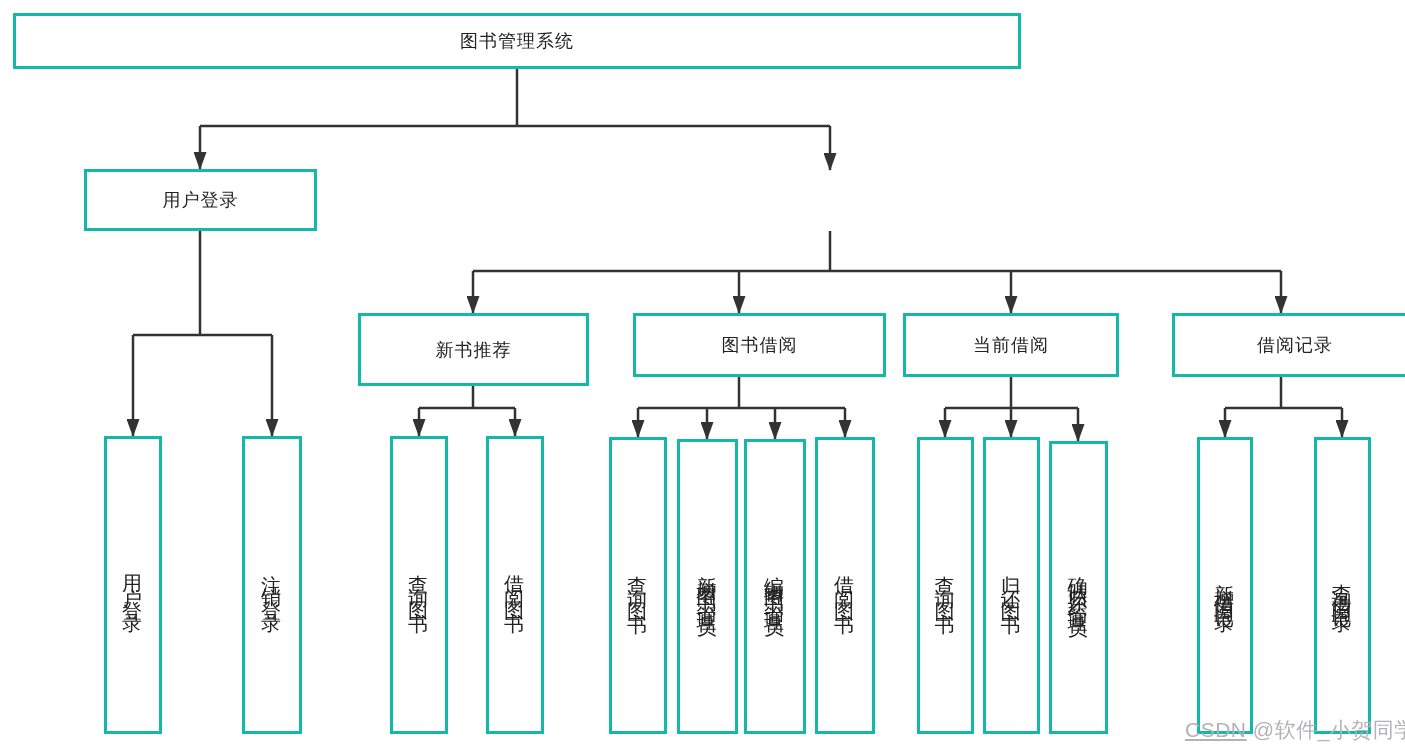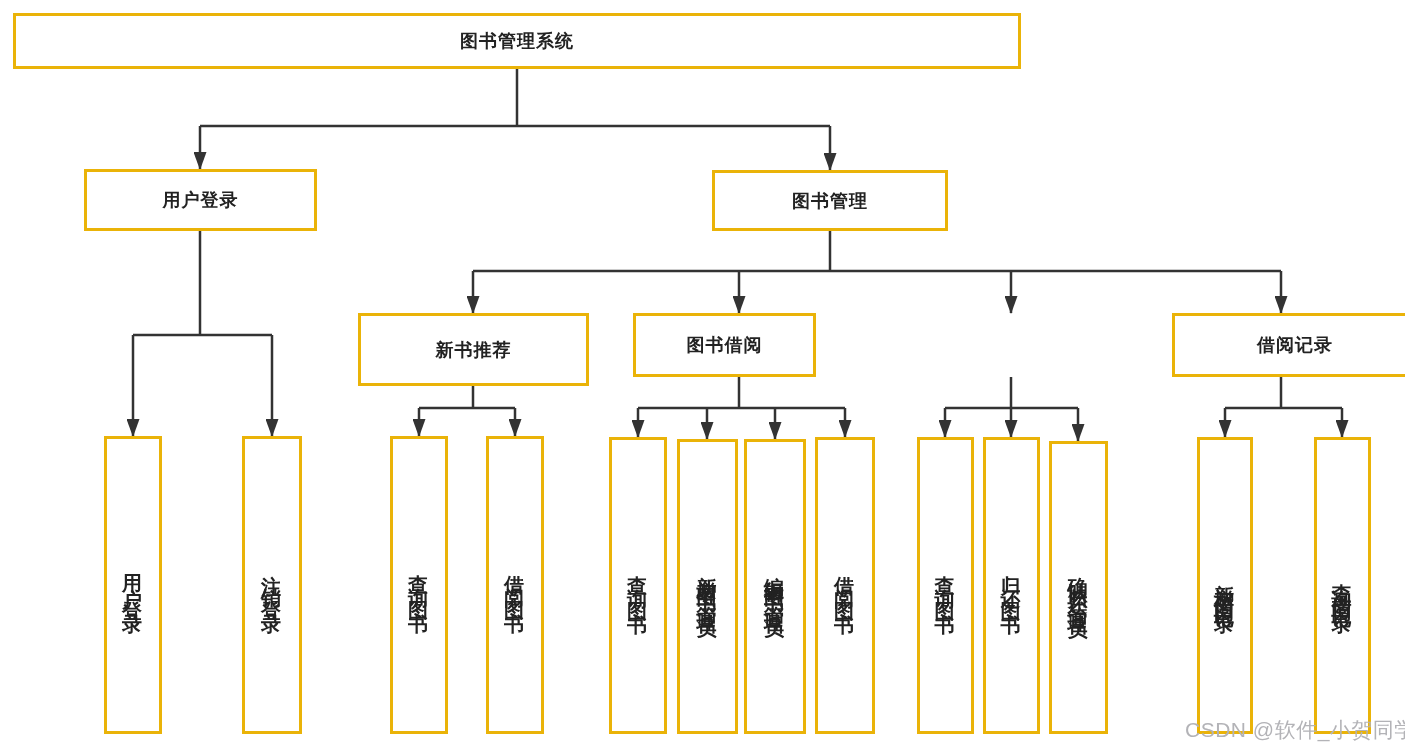--- a/index.html
+++ b/index.html
@@ -3,34 +3,34 @@
 <meta charset="utf-8">
 <style>
   html,body{margin:0;padding:0;background:#ffffff;}
   .stage{
     position:relative;width:1405px;height:747px;background:#ffffff;overflow:hidden;
     font-family:"Liberation Sans","DejaVu Sans",sans-serif;
   }
   .connectors{position:absolute;left:0;top:0;z-index:1;}
   .node{
     position:absolute;z-index:2;box-sizing:border-box;
-    background:#ffffff;border:3px solid #eab308;
+    background:#ffffff;border:3px solid #14b8a6;
     display:flex;align-items:center;justify-content:center;
-    color:#222222;font-size:18px;letter-spacing:1px;font-weight:bold;
+    color:#222222;font-size:18px;letter-spacing:1px;
   }
   .node.v{
     writing-mode:vertical-rl;text-orientation:mixed;
     font-size:20px;letter-spacing:13px;
   }
   .node.v.long{letter-spacing:6px;}
   .watermark{
     position:absolute;z-index:3;left:1185px;top:716px;
     color:#b3b3b7;font-size:21px;white-space:nowrap;letter-spacing:0.5px;
   }
-  .watermark .brand{}
+  .watermark .brand{text-decoration:underline;}
 </style>
 </head>
 <body>
 
 <div class="stage">
 
   <svg class="connectors" width="1405" height="747" viewBox="0 0 1405 747">
     <defs>
       <marker id="arr" viewBox="0 0 18 13" refX="17" refY="6.5" markerWidth="18" markerHeight="13" markerUnits="userSpaceOnUse" orient="auto">
         <path d="M0,0 L18,6.5 L0,13 Z" fill="#333333"></path>
@@ -75,24 +75,24 @@
       <path d="M1281,377 V408"></path>
       <path d="M1225,408 H1342"></path>
       <path d="M1225,408 V437" marker-end="url(#arr)"></path>
       <path d="M1342,408 V437" marker-end="url(#arr)"></path>
     </g>
   </svg>
 
   <div class="node" style="left:13px;top:13px;width:1008px;height:56px">图书管理系统</div>
 
   <div class="node" style="left:84px;top:169px;width:233px;height:62px">用户登录</div>
-  <div class="node" style="left:712px;top:170px;width:236px;height:61px">图书管理</div>
 
   <div class="node" style="left:358px;top:313px;width:231px;height:73px">新书推荐</div>
-  <div class="node" style="left:633px;top:313px;width:183px;height:64px">图书借阅</div>
+  <div class="node" style="left:633px;top:313px;width:253px;height:64px">图书借阅</div>
+  <div class="node" style="left:903px;top:313px;width:216px;height:64px">当前借阅</div>
   <div class="node" style="left:1172px;top:313px;width:246px;height:64px">借阅记录</div>
 
   <div class="node v" style="left:104px;top:436px;width:58px;height:298px">用户登录</div>
   <div class="node v" style="left:242px;top:436px;width:60px;height:298px">注销登录</div>
 
   <div class="node v" style="left:390px;top:436px;width:58px;height:298px">查询图书</div>
   <div class="node v" style="left:486px;top:436px;width:58px;height:298px">借阅图书</div>
 
   <div class="node v" style="left:609px;top:437px;width:58px;height:297px">查询图书</div>
   <div class="node v long" style="left:677px;top:439px;width:61px;height:295px">新增图书（管理员）</div>

